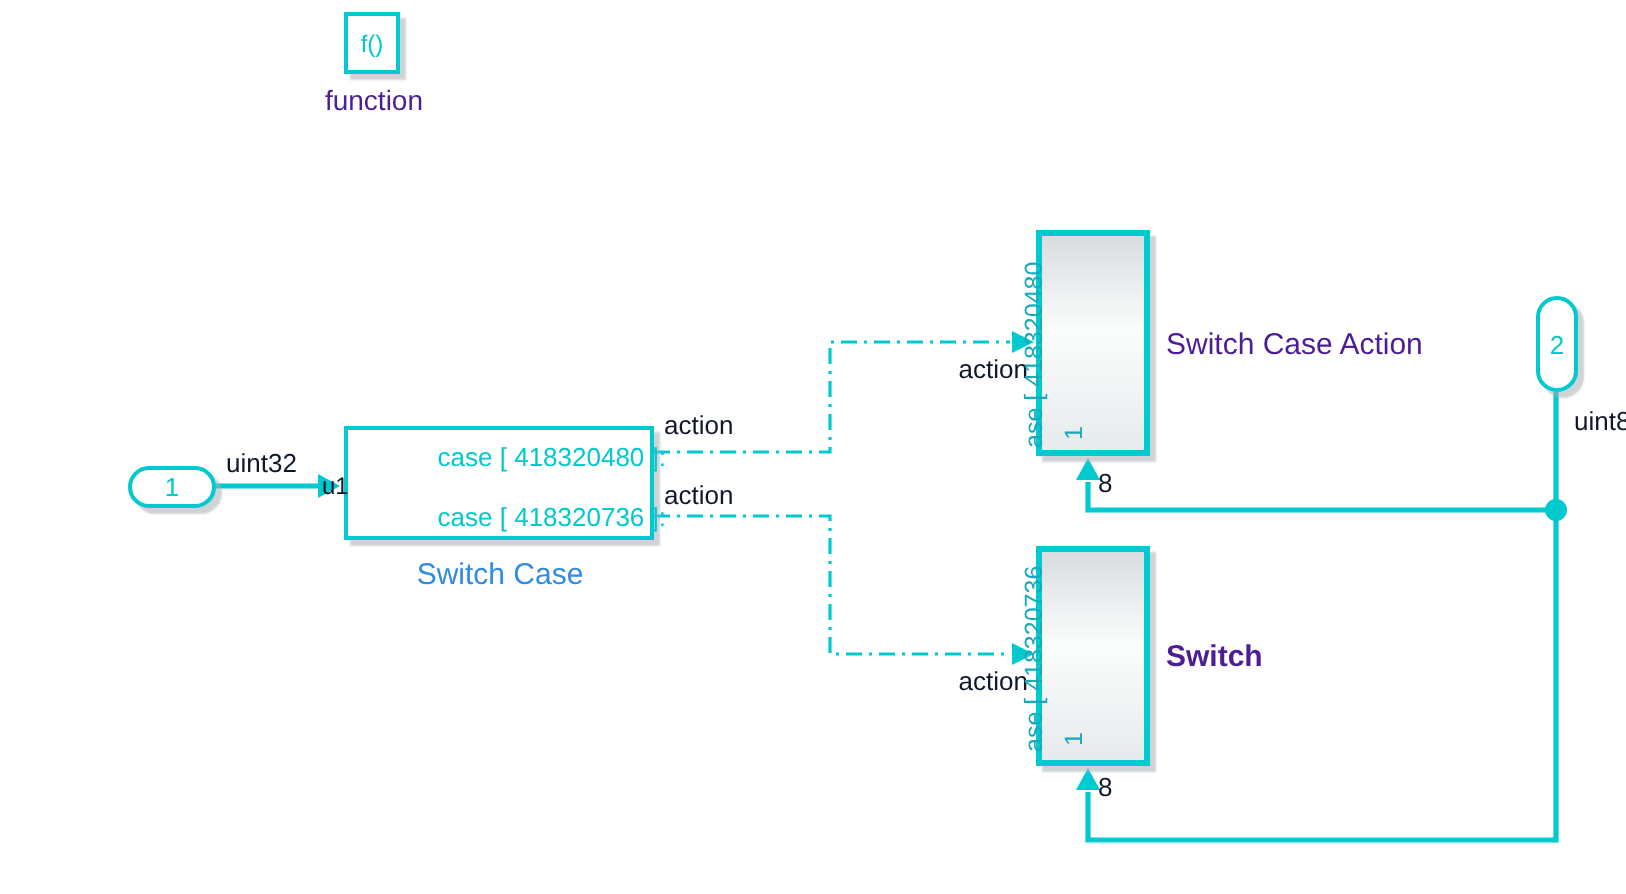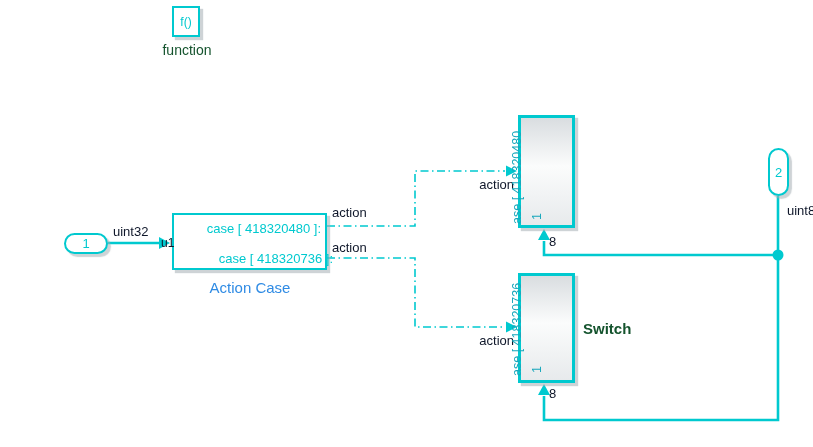--- a/index.html
+++ b/index.html
@@ -25,21 +25,21 @@
 
   .fcn-block { display: flex; align-items: center; justify-content: center; }
   .fcn-glyph { color: #00c9cf; font-size: 12px; }
 
   .subsys-vert {
     border-width: 3px;
     background: linear-gradient(180deg, #d9dde0 0%, #fbfcfc 45%, #e7eaec 100%);
   }
 
   .lbl { position: absolute; white-space: nowrap; }
-  .name-lbl { color: #14532d; font-size: 15px; }
+  .name-lbl { color: #4c1d95; font-size: 15px; }
   .name-lbl-blue { color: #2f8be4; font-size: 15px; text-align: center; }
   .sig-lbl { color: #0f172a; font-size: 13px; }
   .case-lbl { color: #00c9cf; font-size: 13px; text-align: right; }
 
   .vtext {
     position: absolute;
     white-space: nowrap;
     transform: rotate(-90deg);
     transform-origin: 0 100%;
     color: #18a8bc;
@@ -76,32 +76,33 @@
   </div>
   <div class="lbl name-lbl" style="left:159px; top:42px; width:56px; text-align:center; font-size:14px;">function</div>
 
   <div class="block pill" style="left:64px; top:233px; width:44px; height:21px;">
     <span class="port-num">1</span>
   </div>
   <div class="lbl sig-lbl" style="left:113px; top:224px;">uint32</div>
 
   <div class="block" style="left:172px; top:213px; width:155px; height:57px;"></div>
   <div class="lbl sig-lbl" style="left:161px; top:236px; font-size:12px;">u1</div>
-  <div class="lbl case-lbl" style="left:190px; top:221px; width:131px;">case [ 418320480 ]:</div>
+  <div class="lbl case-lbl" style="left:202px; top:221px; width:131px;">case [ 418320480 ]:</div>
   <div class="lbl case-lbl" style="left:202px; top:251px; width:131px;">case [ 418320736 ]:</div>
-  <div class="lbl name-lbl-blue" style="left:175px; top:279px; width:150px;">Action Case</div>
+  <div class="lbl name-lbl-blue" style="left:175px; top:279px; width:150px;">Switch Case</div>
 
   <div class="lbl sig-lbl" style="left:332px; top:205px;">action</div>
   <div class="lbl sig-lbl" style="left:332px; top:240px;">action</div>
   <div class="lbl sig-lbl" style="left:468px; top:177px; width:46px; text-align:right;">action</div>
   <div class="lbl sig-lbl" style="left:468px; top:333px; width:46px; text-align:right;">action</div>
 
   <div class="block subsys-vert" style="left:518px; top:115px; width:57px; height:113px;"></div>
   <div class="vtext" style="left:524px; top:210px;">ase [ 418320480</div>
   <div class="vtext" style="left:544px; top:206px;">1</div>
+  <div class="lbl name-lbl" style="left:583px; top:164px;">Switch Case Action</div>
   <div class="lbl sig-lbl" style="left:549px; top:234px;">8</div>
 
   <div class="block subsys-vert" style="left:518px; top:273px; width:57px; height:110px;"></div>
   <div class="vtext" style="left:524px; top:362px;">ase [ 418320736</div>
   <div class="vtext" style="left:544px; top:359px;">1</div>
   <div class="lbl name-lbl" style="left:583px; top:320px;font-weight:bold;">Switch</div>
   <div class="lbl sig-lbl" style="left:549px; top:386px;">8</div>
 
   <div class="block pill" style="left:768px; top:148px; width:21px; height:48px;">
     <span class="port-num">2</span>

